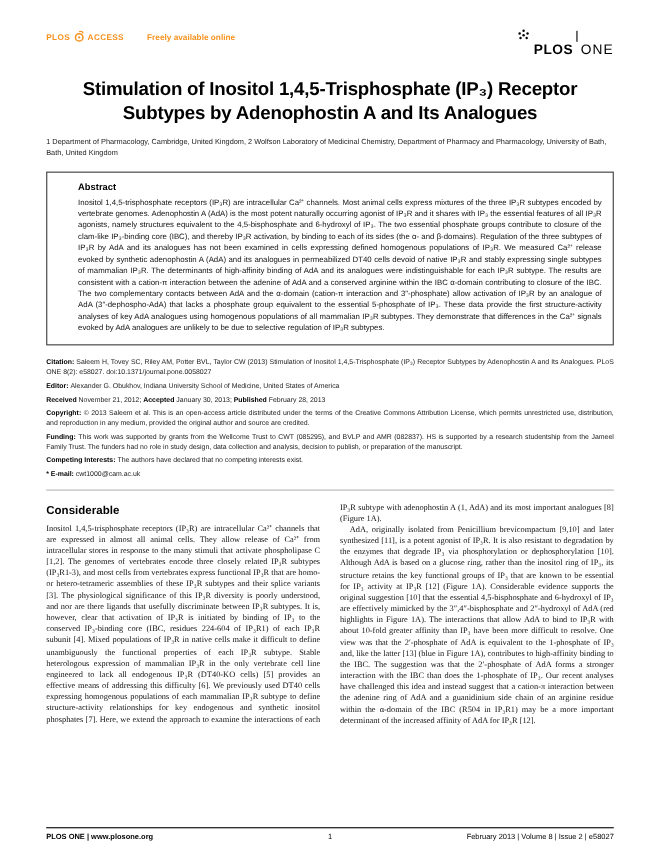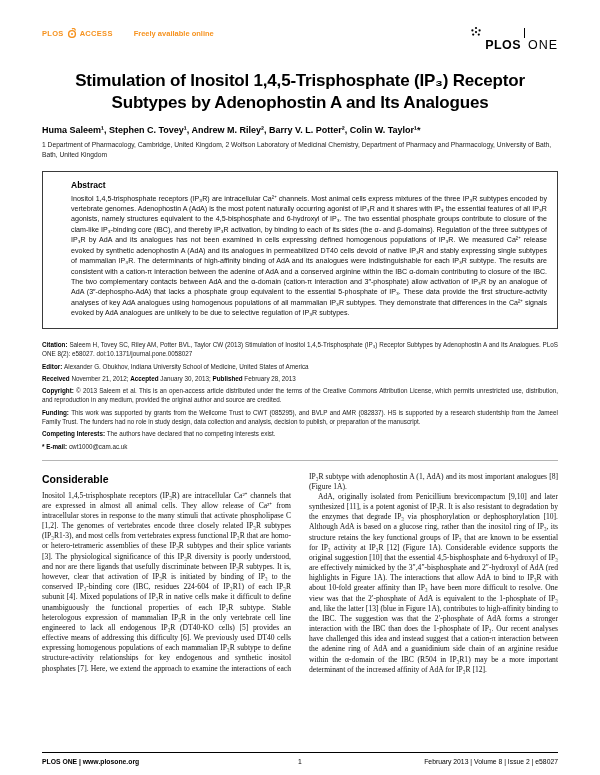--- a/index.html
+++ b/index.html
@@ -76,21 +76,20 @@
           <circle cx="6" cy="6.1" r="1.1" fill="#000"></circle>
         </svg>
       </span>
       <span class="plos">PLOS</span>
       <span class="sep"></span>
       <span class="one">ONE</span>
     </div>
   </div>
 
   <h1 class="title">Stimulation of Inositol 1,4,5-Trisphosphate (IP₃) Receptor Subtypes by Adenophostin A and Its Analogues</h1>
-  <div class="authors">Huma Saleem¹, Stephen C. Tovey¹, Andrew M. Riley², Barry V. L. Potter², Colin W. Taylor¹*</div>
   <div class="affil">1 Department of Pharmacology, Cambridge, United Kingdom, 2 Wolfson Laboratory of Medicinal Chemistry, Department of Pharmacy and Pharmacology, University of Bath, Bath, United Kingdom</div>
 
   <div class="abstract-box">
     <h2>Abstract</h2>
     <p>Inositol 1,4,5-trisphosphate receptors (IP₃R) are intracellular Ca²⁺ channels. Most animal cells express mixtures of the three IP₃R subtypes encoded by vertebrate genomes. Adenophostin A (AdA) is the most potent naturally occurring agonist of IP₃R and it shares with IP₃ the essential features of all IP₃R agonists, namely structures equivalent to the 4,5-bisphosphate and 6-hydroxyl of IP₃. The two essential phosphate groups contribute to closure of the clam-like IP₃-binding core (IBC), and thereby IP₃R activation, by binding to each of its sides (the α- and β-domains). Regulation of the three subtypes of IP₃R by AdA and its analogues has not been examined in cells expressing defined homogenous populations of IP₃R. We measured Ca²⁺ release evoked by synthetic adenophostin A (AdA) and its analogues in permeabilized DT40 cells devoid of native IP₃R and stably expressing single subtypes of mammalian IP₃R. The determinants of high-affinity binding of AdA and its analogues were indistinguishable for each IP₃R subtype. The results are consistent with a cation-π interaction between the adenine of AdA and a conserved arginine within the IBC α-domain contributing to closure of the IBC. The two complementary contacts between AdA and the α-domain (cation-π interaction and 3″-phosphate) allow activation of IP₃R by an analogue of AdA (3″-dephospho-AdA) that lacks a phosphate group equivalent to the essential 5-phosphate of IP₃. These data provide the first structure-activity analyses of key AdA analogues using homogenous populations of all mammalian IP₃R subtypes. They demonstrate that differences in the Ca²⁺ signals evoked by AdA analogues are unlikely to be due to selective regulation of IP₃R subtypes.</p>
   </div>
 
   <div class="meta">
       <p class="meta-line"><span class="b">Citation: </span><span>Saleem H, Tovey SC, Riley AM, Potter BVL, Taylor CW (2013) Stimulation of Inositol 1,4,5-Trisphosphate (IP₃) Receptor Subtypes by Adenophostin A and Its Analogues. PLoS ONE 8(2): e58027. doi:10.1371/journal.pone.0058027</span></p>
       <p class="meta-line"><span class="b">Editor: </span><span>Alexander G. Obukhov, Indiana University School of Medicine, United States of America</span></p>

